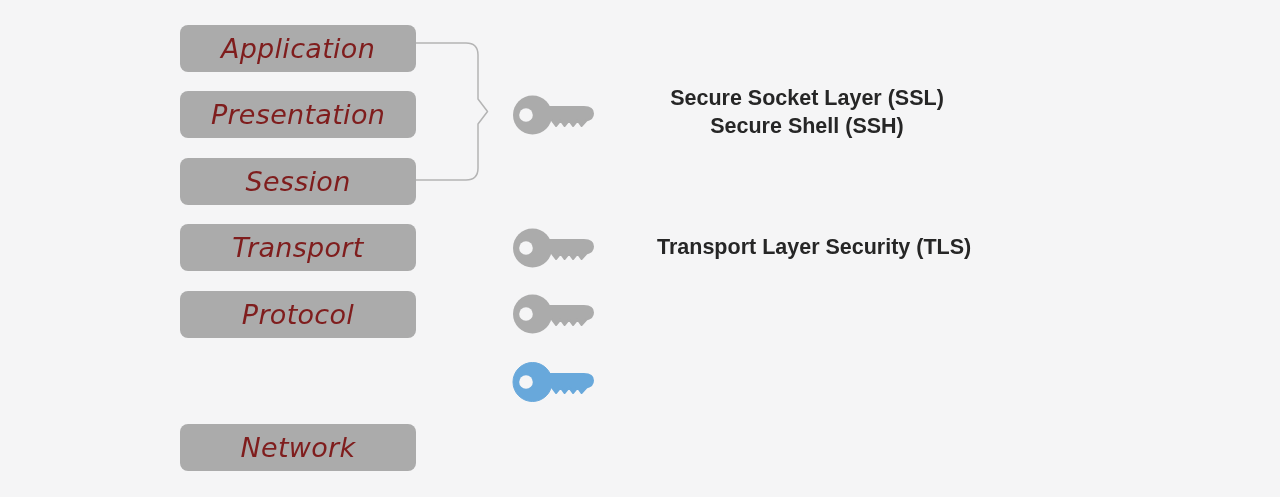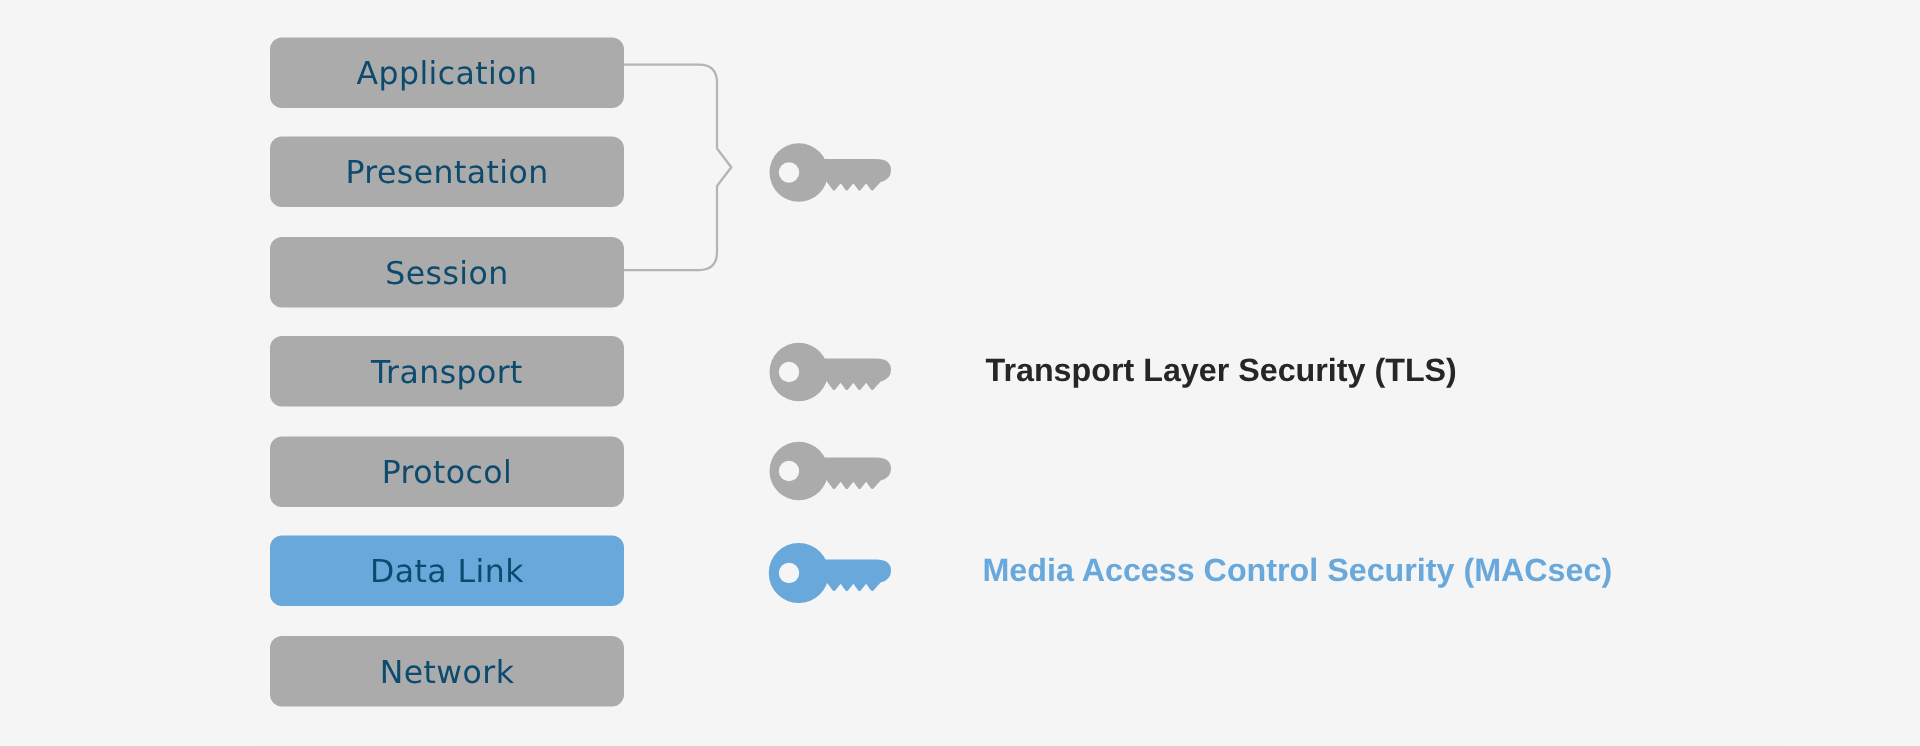--- a/index.html
+++ b/index.html
@@ -16,23 +16,24 @@
   .layer-box{
     position:absolute;
     left:180px;width:236px;height:47px;
     background:#ababab;
     border-radius:8px;
     display:flex;align-items:center;justify-content:center;
   }
   .layer-box.highlight{background:#68a8db;}
   .layer-label{
     font-family:"DejaVu Sans","Liberation Sans",sans-serif;
-    font-size:21px;
-    color:#0c4a6e;
+    font-size:27px;
+    color:#7f1d1d;
     letter-spacing:.3px;
+    font-style:italic;
   }
   .brace{position:absolute;left:416px;top:40px;}
   .key{position:absolute;left:512px;}
   .key .head{fill:#ababab;}
   .key .hole{fill:#f5f5f6;}
   .key .shaft{fill:#ababab;stroke:#ababab;stroke-width:2;stroke-linejoin:round;}
   .key.blue .head,.key.blue .shaft{fill:#68a8db;stroke:#68a8db;}
   .key.blue .shaft{stroke:#68a8db;}
   .proto{
     position:absolute;
@@ -58,23 +59,20 @@
   </div>
   <div class="layer-box" style="top:158px">
     <span class="layer-label">Session</span>
   </div>
   <div class="layer-box" style="top:224px">
     <span class="layer-label">Transport</span>
   </div>
   <div class="layer-box" style="top:291px">
     <span class="layer-label">Protocol</span>
   </div>
-  <div class="layer-box highlight" style="top:357px">
-    <span class="layer-label">Data Link</span>
-  </div>
   <div class="layer-box" style="top:424px">
     <span class="layer-label">Network</span>
   </div>
 
   <svg class="brace" width="80" height="146" viewBox="0 0 80 146">
     <path d="M0 3 H50 Q62 3 62 15 V59 L71.5 71.5 L62 84 V128 Q62 140 50 140 H0" fill="none" stroke="#b4b4b4" stroke-width="1.5" stroke-linejoin="round"></path>
   </svg>
 
   <svg class="key" style="top:86px" width="84" height="58" viewBox="0 0 84 58">
     <circle class="head" cx="20.5" cy="29" r="19.5"></circle>
@@ -90,16 +88,19 @@
     <circle class="head" cx="20.5" cy="29" r="19.5"></circle>
     <path class="shaft" d="M37 21 L72 21 Q81 21 81 27.5 Q81 33 74.5 34.5 L69.5 40 L65.5 34.5 L61 40 L57 34.5 L52.5 40 L48.5 34.5 L44 40 L39.5 34 L37 34 Z"></path>
     <circle class="hole" cx="14" cy="29" r="6.8"></circle>
   </svg>
   <svg class="key blue" style="top:353px" width="84" height="58" viewBox="0 0 84 58">
     <circle class="head" cx="20.5" cy="29" r="19.5"></circle>
     <path class="shaft" d="M37 21 L72 21 Q81 21 81 27.5 Q81 33 74.5 34.5 L69.5 40 L65.5 34.5 L61 40 L57 34.5 L52.5 40 L48.5 34.5 L44 40 L39.5 34 L37 34 Z"></path>
     <circle class="hole" cx="14" cy="29" r="6.8"></circle>
   </svg>
 
+  <div class="proto center" style="left:640px;top:84px;width:334px">
+    <div>Secure Socket Layer (SSL)</div>
+    <div>Secure Shell (SSH)</div>
+  </div>
   <div class="proto" style="left:657px;top:233px">Transport Layer Security (TLS)</div>
-  <div class="proto blue" style="left:655px;top:366px">Media Access Control Security (MACsec)</div>
 
 </div>
 
 </body></html>

